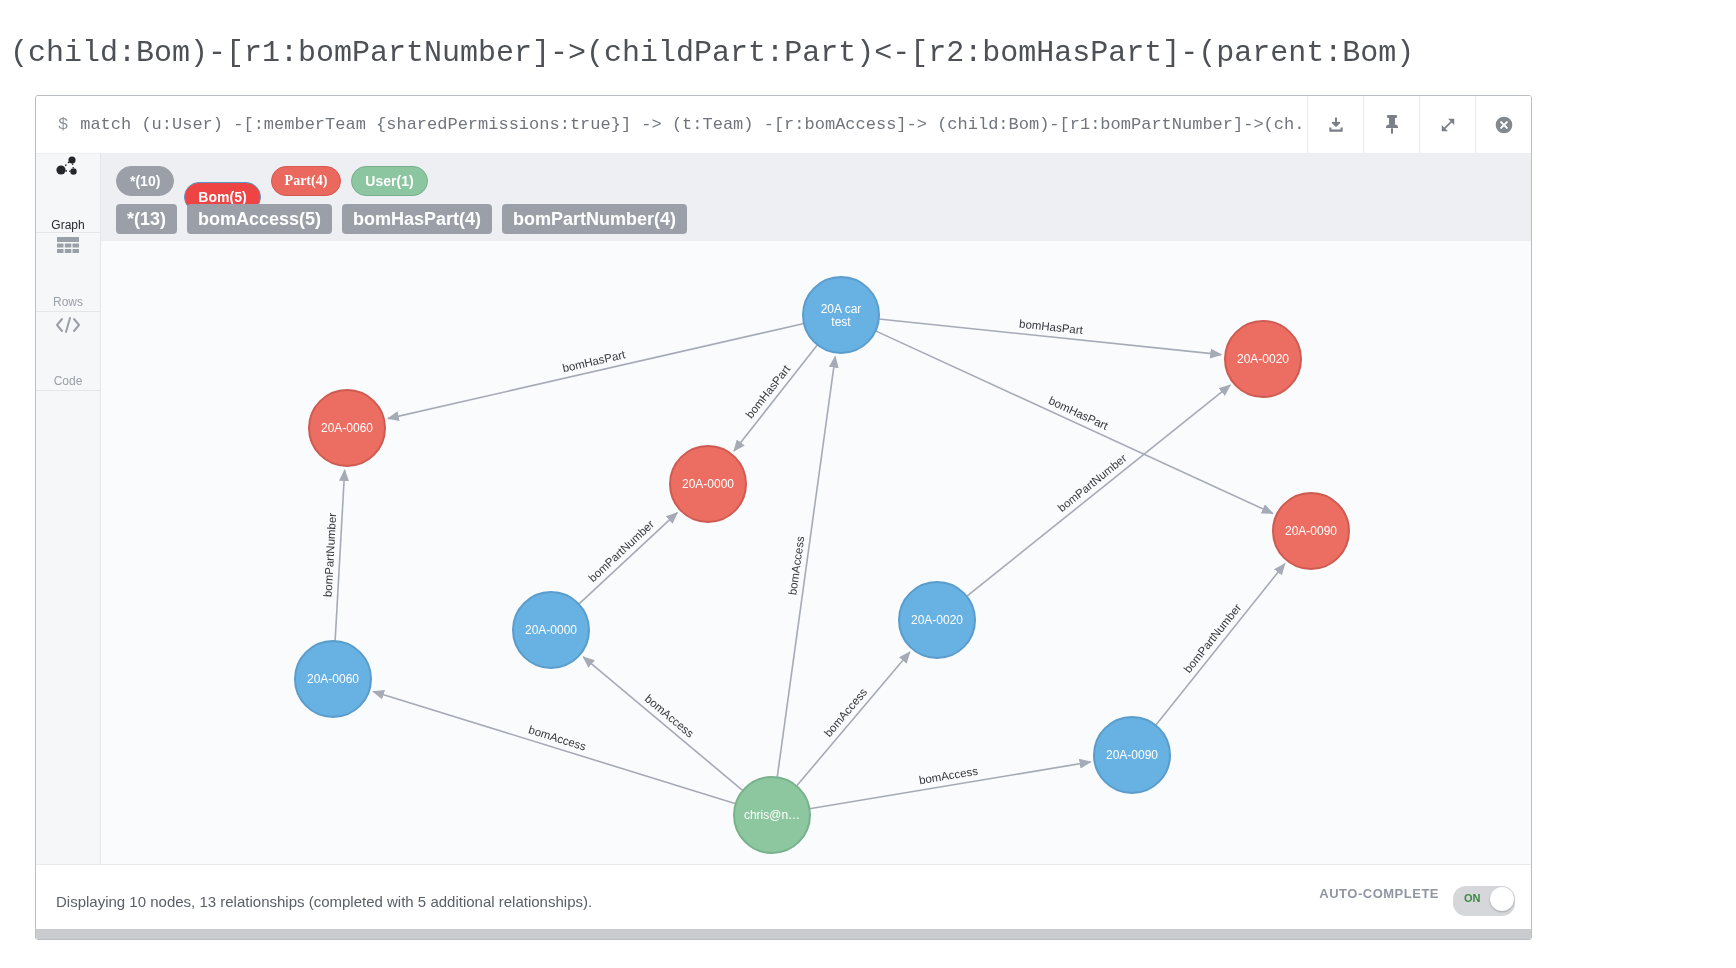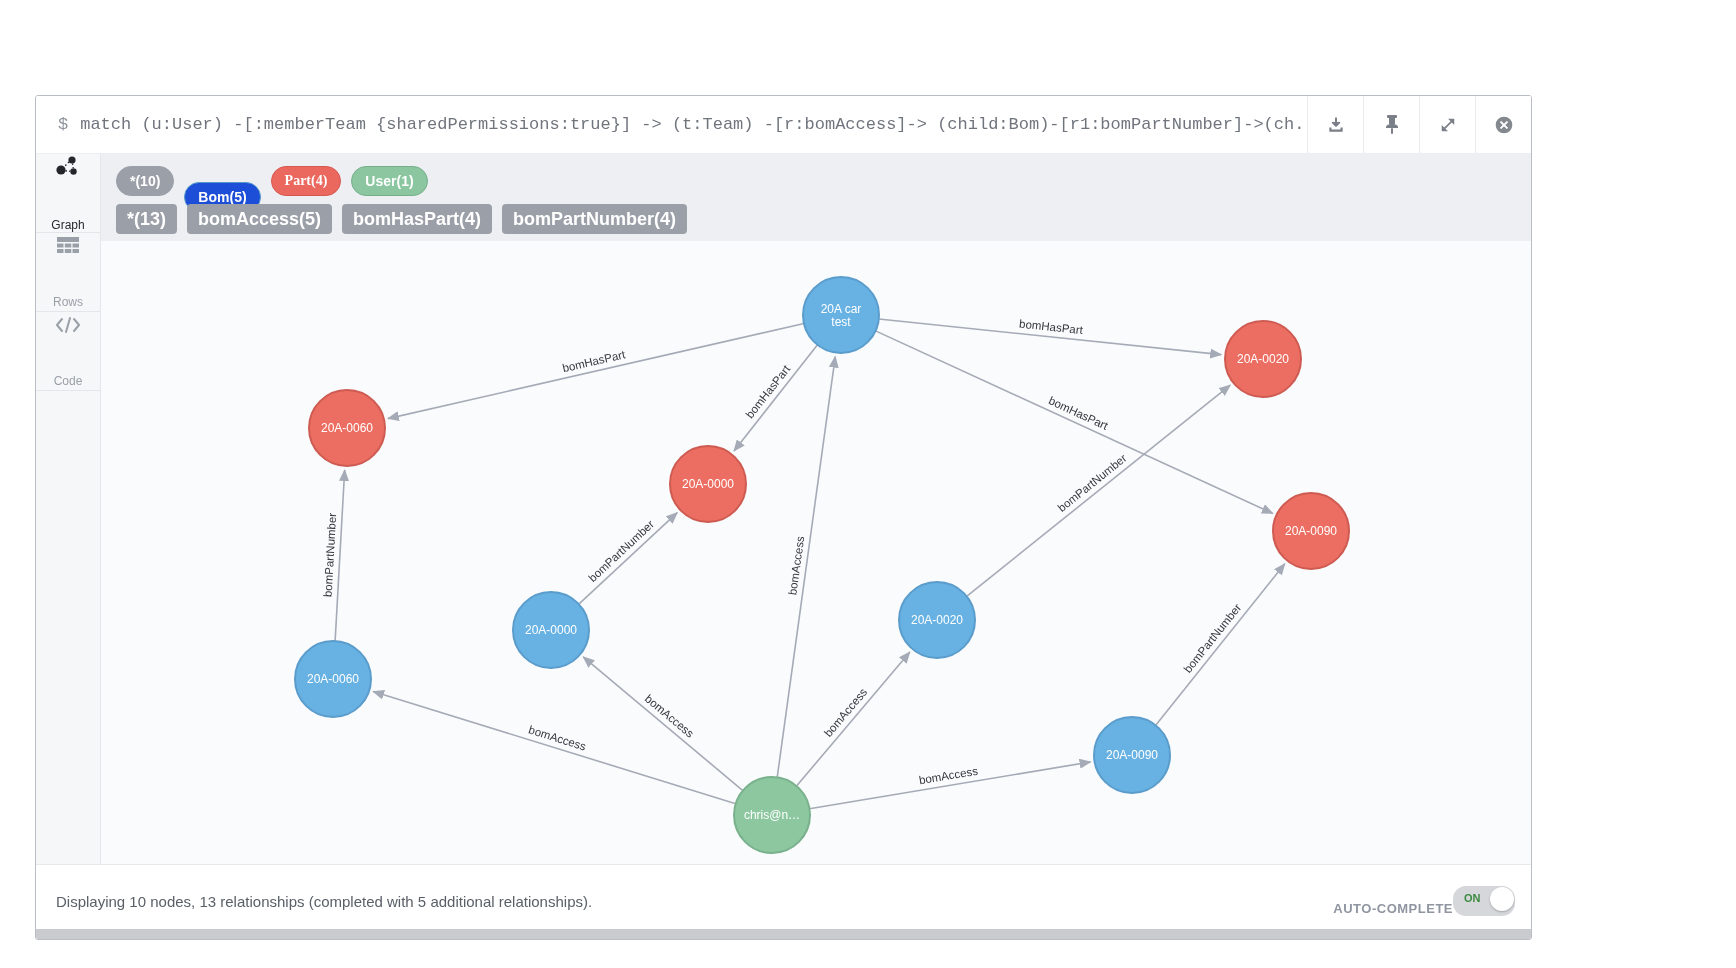--- a/index.html
+++ b/index.html
@@ -44,34 +44,35 @@
 
   
   .canvas { position:absolute; left:65px; top:145px; width:1432px; height:623px; background:#fafbfc; }
   .canvas svg { display:block; }
   .edge-label { font-family:"Liberation Sans",sans-serif; font-size:11.5px; fill:#35383e; }
   .node-label { font-family:"Liberation Sans",sans-serif; font-size:12px; fill:#ffffff; }
 
   
   .status-bar { position:absolute; left:0; top:768px; width:100%; height:65px; background:#fff; border-top:1px solid #e7e9ec; display:flex; align-items:center; justify-content:space-between; padding:8px 16px 0 20px; }
   .status-text { font-size:15px; color:#5a6068; }
-  .autocomplete { display:flex; align-items:flex-end; }
+  .autocomplete { display:flex; align-items:flex-start; gap:14px; }
   .autocomplete-label { font-size:13px; font-weight:bold; color:#9096a1; letter-spacing:0.5px; }
   .toggle { position:relative; width:62px; height:30px; border-radius:13px; background:#d5d7db; cursor:pointer; }
   .toggle-on-text { position:absolute; left:11px; top:6px; font-size:11px; font-weight:bold; color:#3c8a40; }
   .toggle-knob { position:absolute; right:1px; top:1px; width:24px; height:24px; border-radius:50%; background:#fff; box-shadow:0 1px 2px rgba(0,0,0,0.25); }
 
   
   .bottom-strip { position:absolute; left:0; top:833px; width:100%; height:12px; background:#c9cbce; }
 </style>
 </head>
 <body>
 
 <div id="stage">
 
+  <div class="pattern-line">(child:Bom)-[r1:bomPartNumber]-&gt;(childPart:Part)&lt;-[r2:bomHasPart]-(parent:Bom)</div>
 
   <div class="card">
 
     <div class="query-bar">
       <div class="query-text-wrap">
         <span class="query-prompt">$</span>
         <span class="query-text">match (u:User) -[:memberTeam {sharedPermissions:true}] -&gt; (t:Team) -[r:bomAccess]-&gt; (child:Bom)-[r1:bomPartNumber]-&gt;(ch...</span>
       </div>
       <div class="query-actions">
         <div class="qbtn">
@@ -166,21 +167,21 @@
               </g>
             </svg>
         </span>
         <span class="tab-label">Code</span>
       </div>
     </div>
 
     <div class="pills-strip">
       <div class="pill-row" id="node-pills">
           <span class="node-pill" style="background: rgb(155, 160, 168); border-color: rgb(155, 160, 168);">*(10)</span>
-          <span class="node-pill" style="background: #1d4ed8; border-color: rgb(85, 153, 200); margin-top: 31px;">Bom(5)</span>
+          <span class="node-pill" style="background: #ef4444; border-color: rgb(85, 153, 200); margin-top: 31px;">Bom(5)</span>
           <span class="node-pill" style="background: rgb(234, 104, 94); border-color: rgb(213, 88, 80); font-family: Liberation Serif, serif;">Part(4)</span>
           <span class="node-pill" style="background: rgb(139, 198, 160); border-color: rgb(119, 175, 140);">User(1)</span>
         </div>
       <div class="pill-row" id="rel-pills">
           <span class="rel-pill">*(13)</span>
           <span class="rel-pill">bomAccess(5)</span>
           <span class="rel-pill">bomHasPart(4)</span>
           <span class="rel-pill">bomPartNumber(4)</span>
         </div>
     </div>

